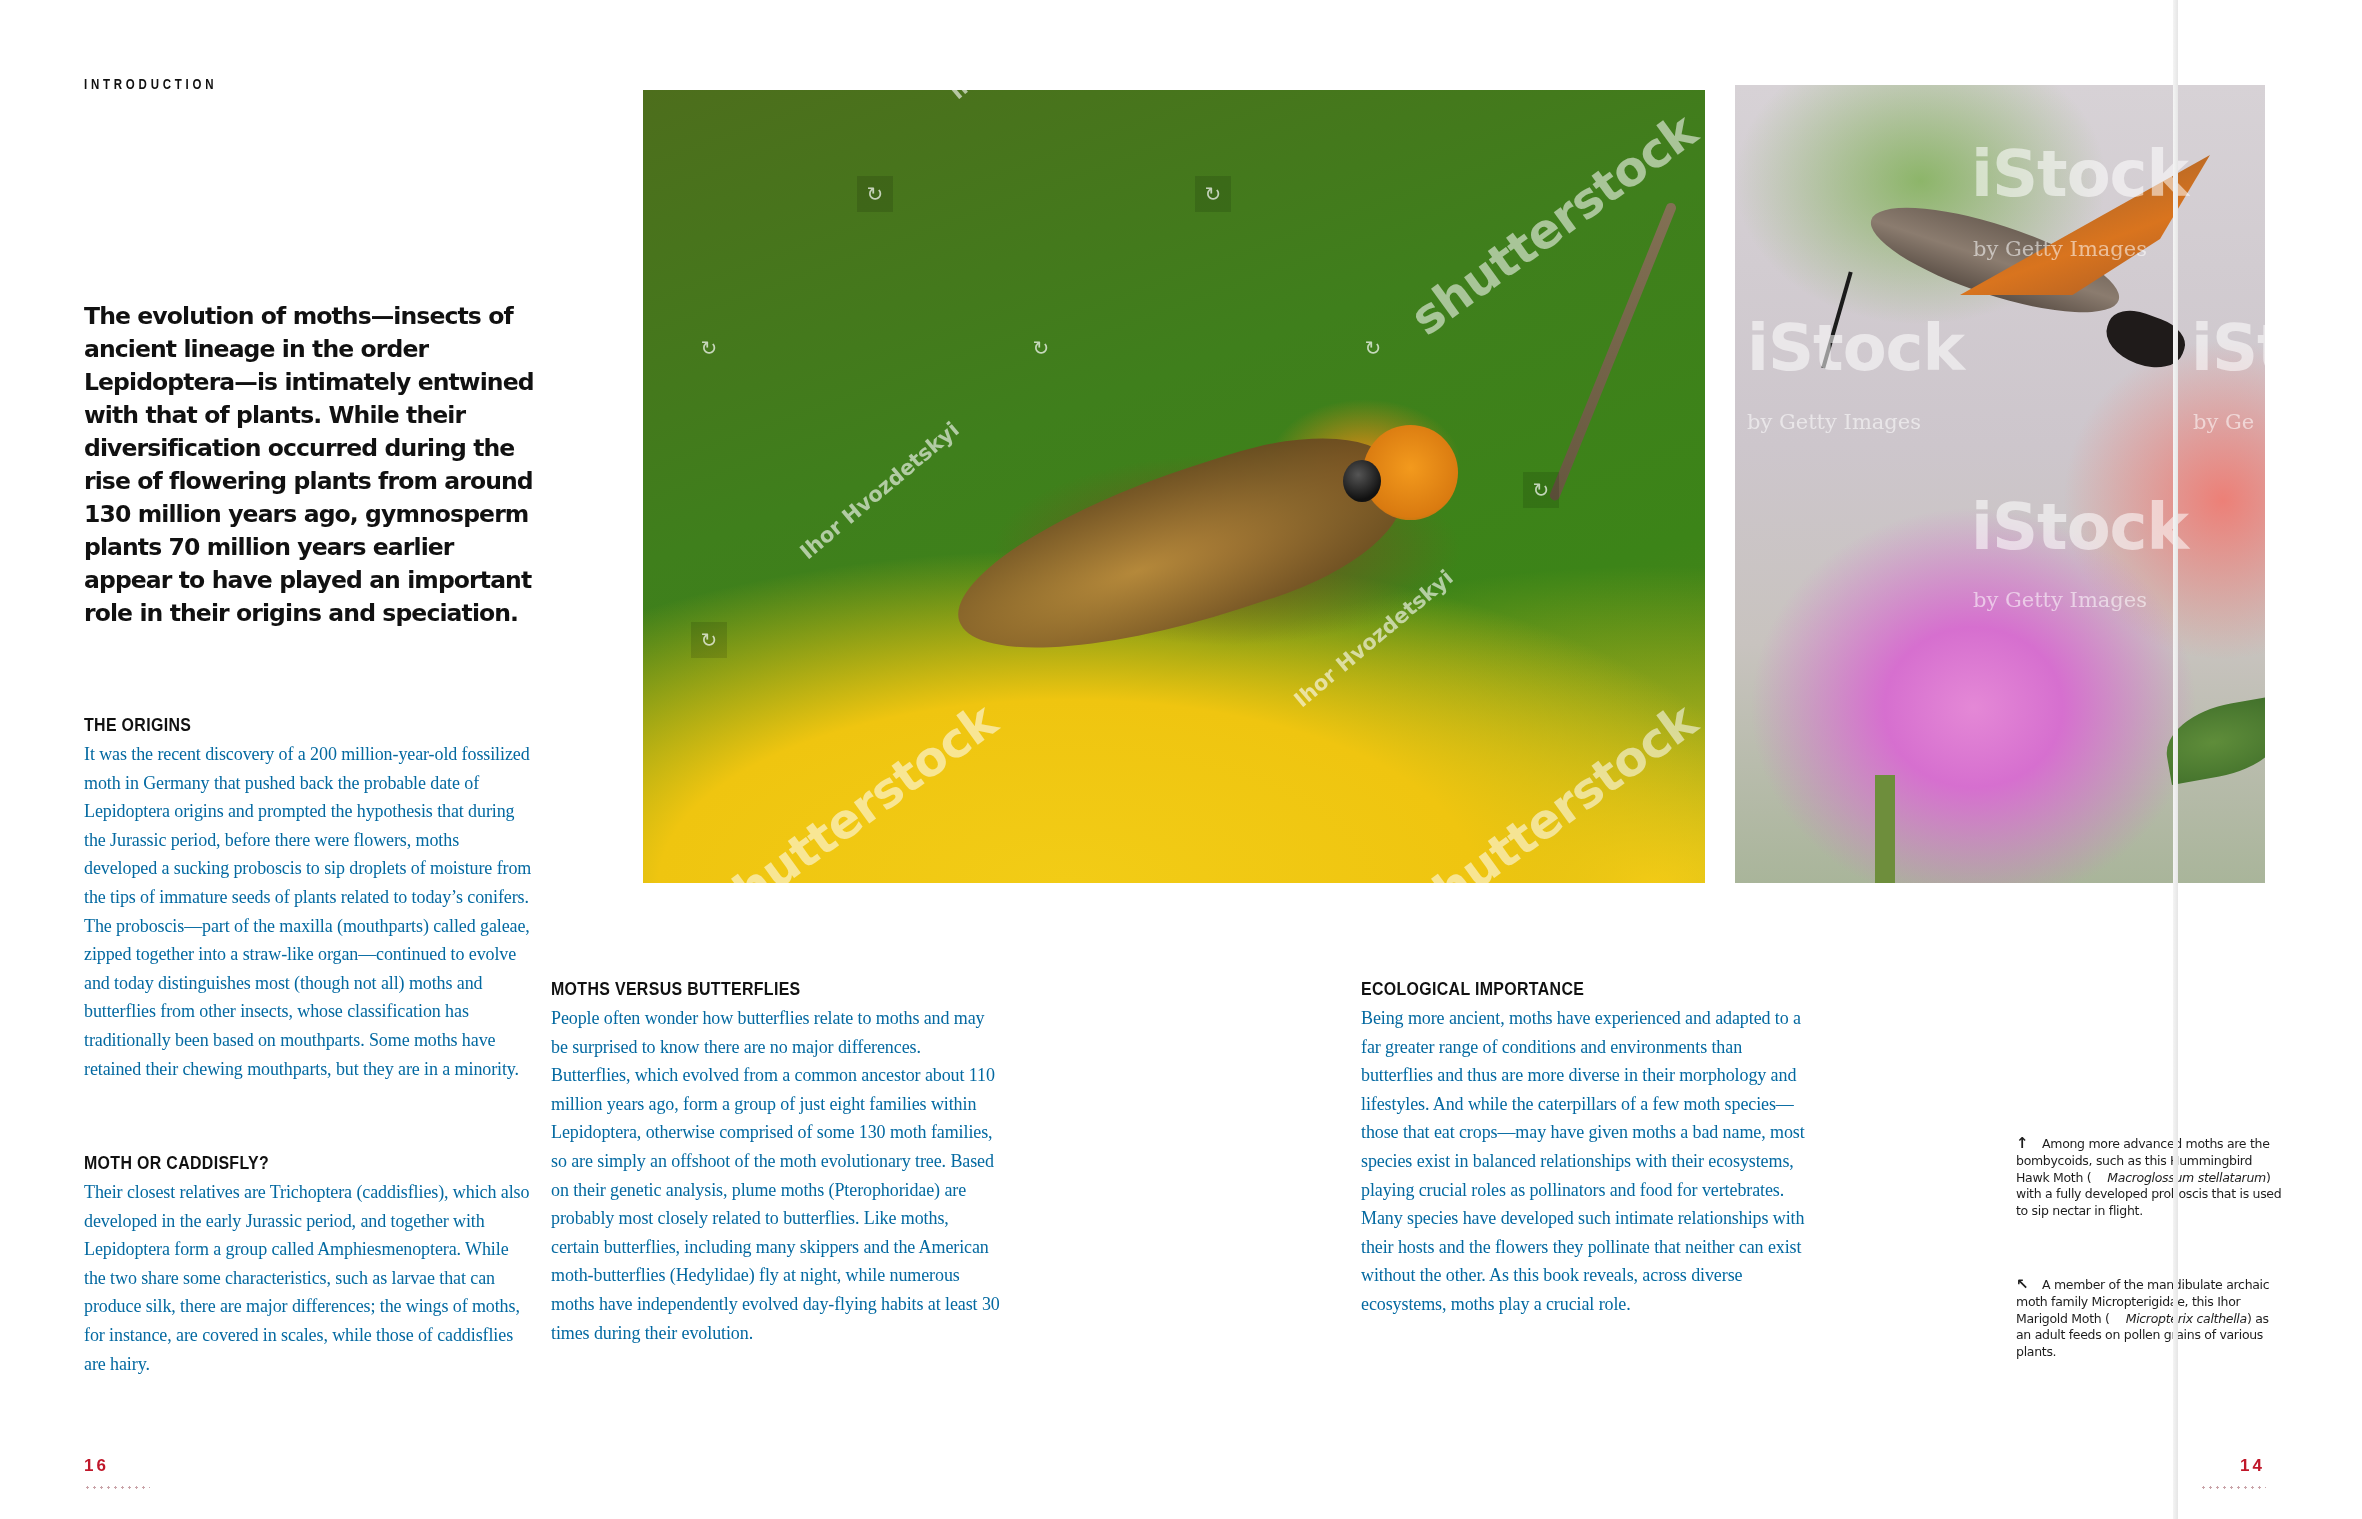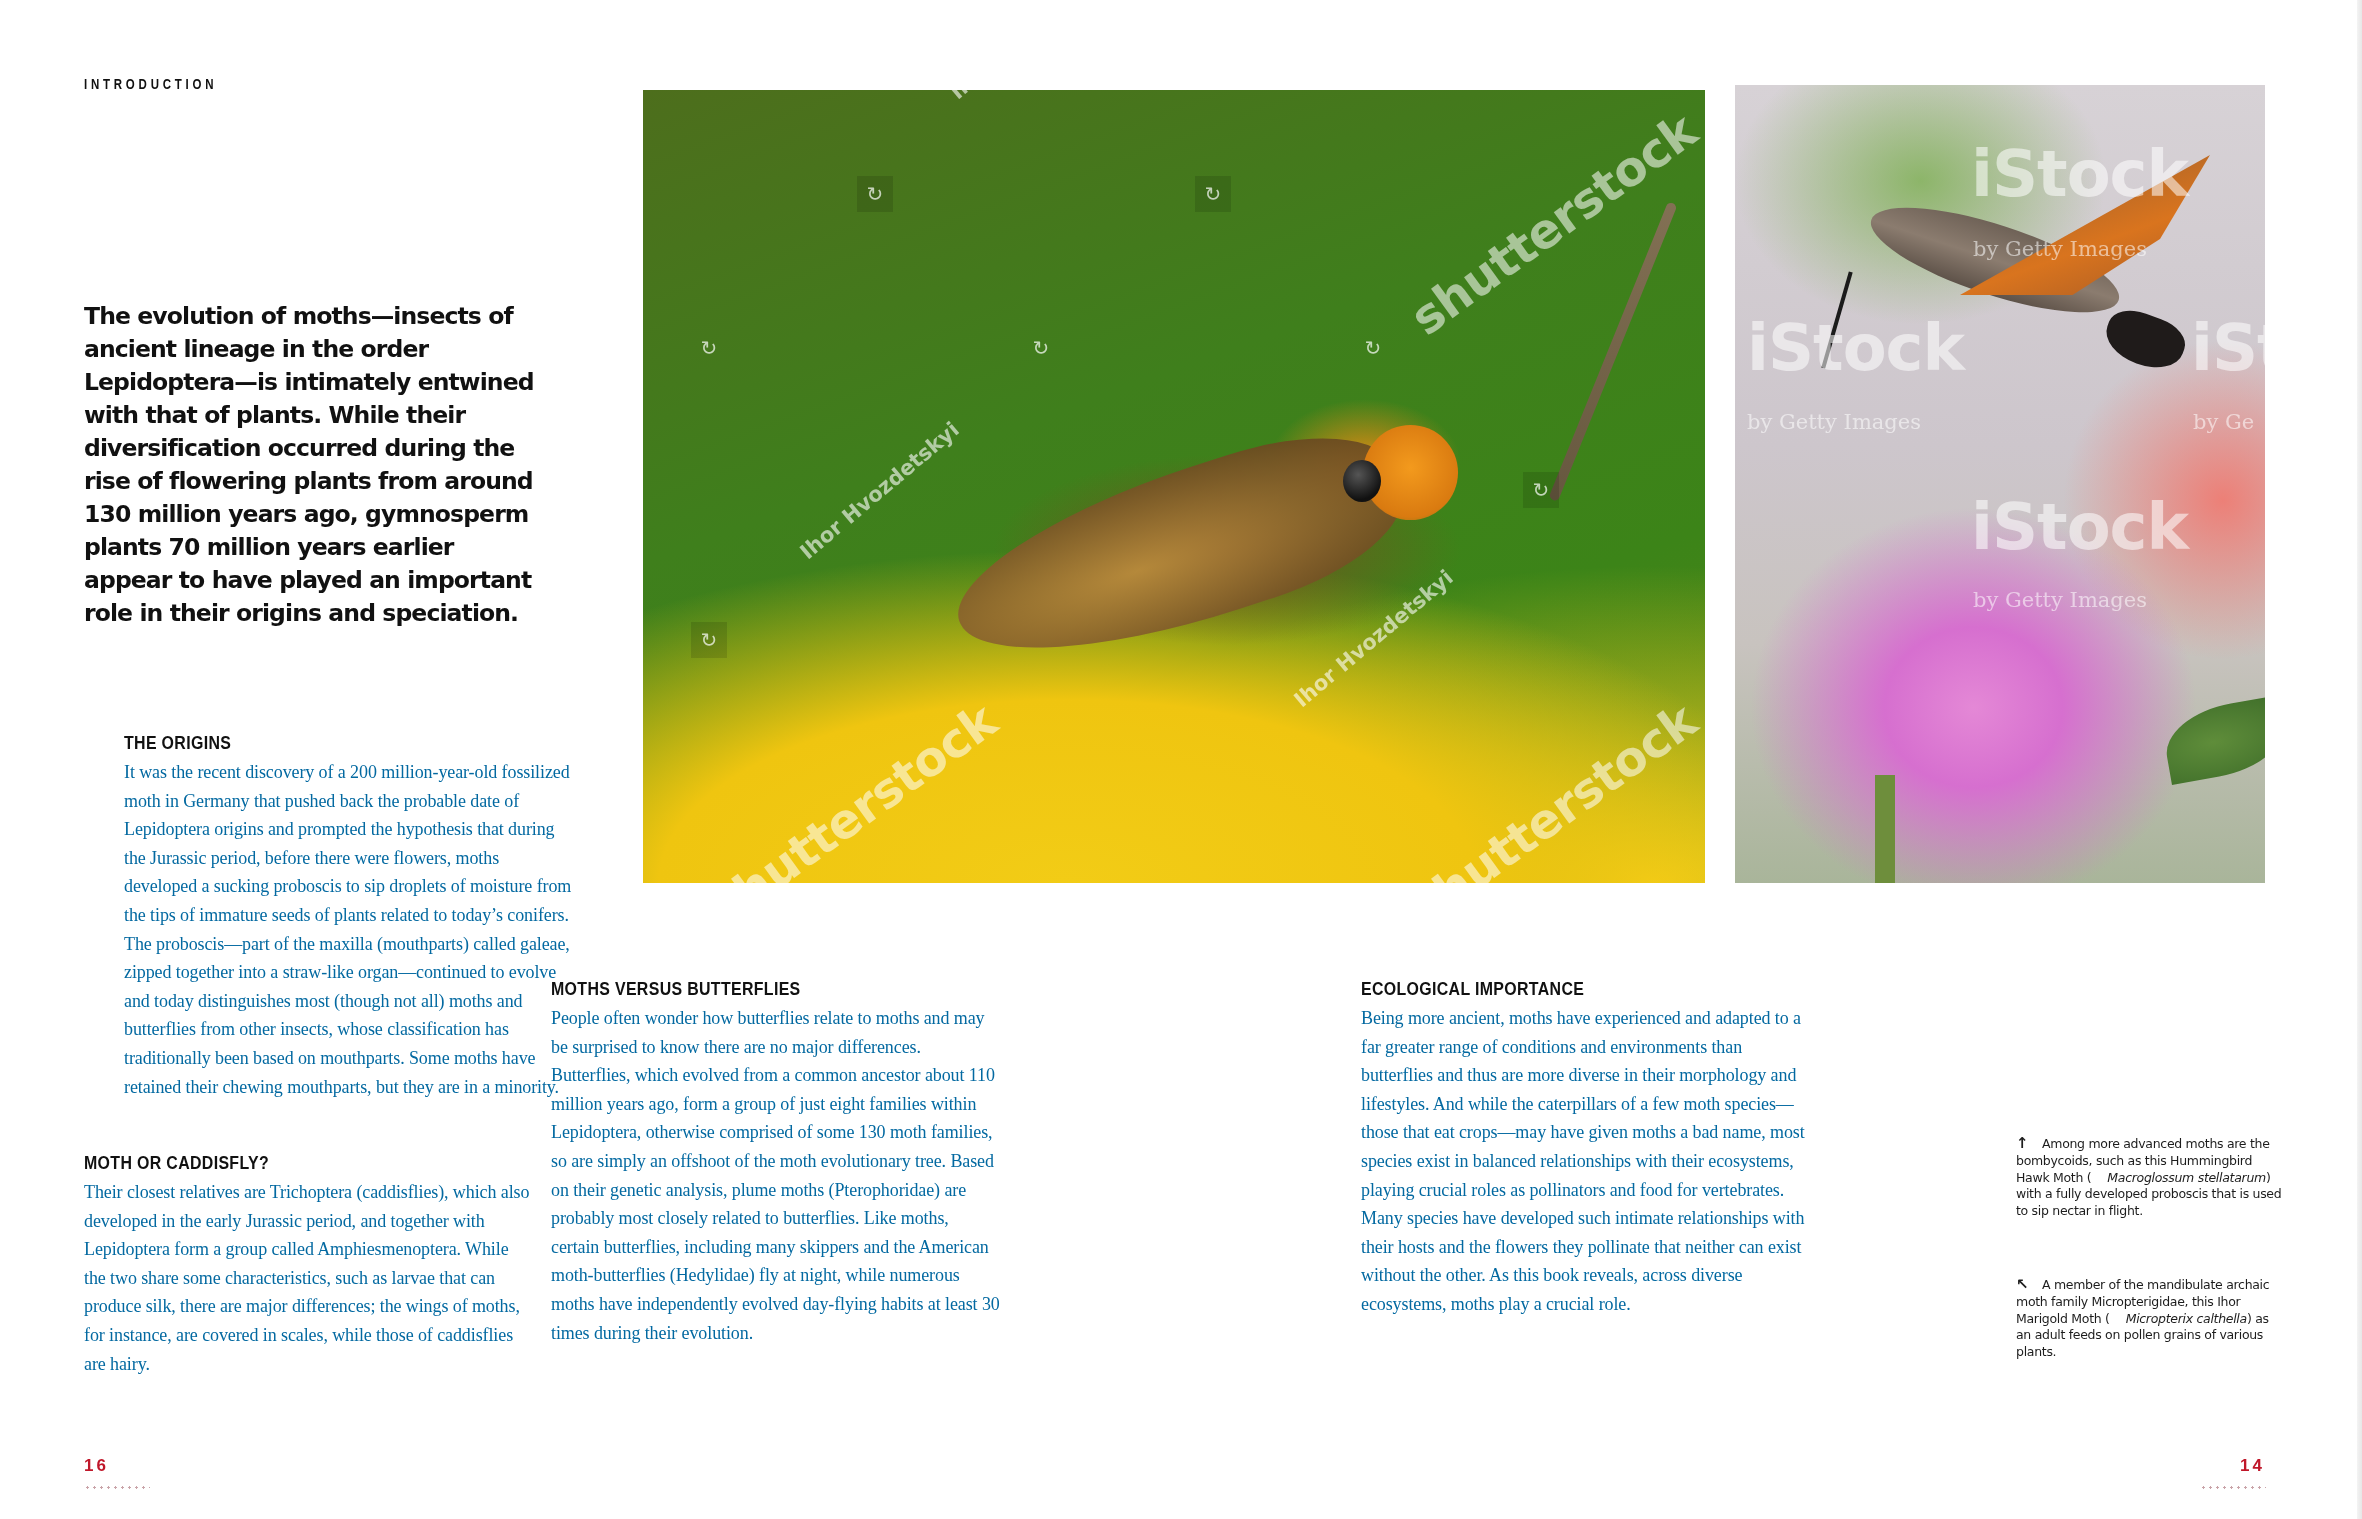--- a/index.html
+++ b/index.html
@@ -1,19 +1,19 @@
 <!DOCTYPE html>
 <html><head>
   <meta charset="utf-8">
   <style>
     * { box-sizing: border-box; margin: 0; padding: 0; }
     html, body { width: 2362px; height: 1519px; background: #ffffff; overflow: hidden; }
     body { position: relative; font-family: "Liberation Serif", serif; color: #1a1a1a; }
 
-    .spread { position: absolute; left: 0; top: 0; width: 2362px; height: 1519px; background: #fff; }
+    .spread { position: absolute; left: 0; top: 0; width: 2178px; height: 1519px; background: #fff; }
     .right-edge { position: absolute; right: 0; top: 0; width: 5px; height: 1519px; background: linear-gradient(to right, #f4f4f4, #e6e6e6); }
 
     .section-label {
       position: absolute; left: 84px; top: 76px;
       font-family: "Liberation Sans", sans-serif; font-weight: 700;
       font-size: 14px; letter-spacing: 4.6px; color: #111;
       transform: scaleX(0.82); transform-origin: left center;
     }
     .page-title {
       position: absolute; left: 84px; top: 150px;
@@ -30,21 +30,21 @@
     .block h3 {
       font-family: "Liberation Sans", sans-serif; font-weight: 700;
       font-size: 18.5px; letter-spacing: 0.4px; color: #111;
       line-height: 26px; margin-bottom: 2px;
       transform: scaleX(0.86); transform-origin: left center; white-space: nowrap;
     }
     .block p {
       font-family: "Liberation Serif", serif; font-size: 18px;
       line-height: 28.6px; color: #0369a1; letter-spacing: -0.1px;
     }
-    .b-origins { left: 84px; top: 730px; width: 450px; margin-left: 40px; }
+    .b-origins { left: 84px; top: 712px; width: 450px; }
     .b-caddis { left: 84px; top: 1150px; width: 450px; }
     .b-versus { left: 551px; top: 976px; width: 450px; }
     .b-eco { left: 1361px; top: 976px; width: 450px; }
 
     .photo { position: absolute; overflow: hidden; }
     .photo-main {
       left: 643px; top: 90px; width: 1062px; height: 793px;
       background:
         radial-gradient(ellipse 22% 12% at 55% 58%, rgba(120,80,30,0.95), rgba(120,80,30,0) 100%),
         radial-gradient(ellipse 9% 8% at 68% 47%, rgba(235,140,20,0.95), rgba(235,140,20,0) 100%),

